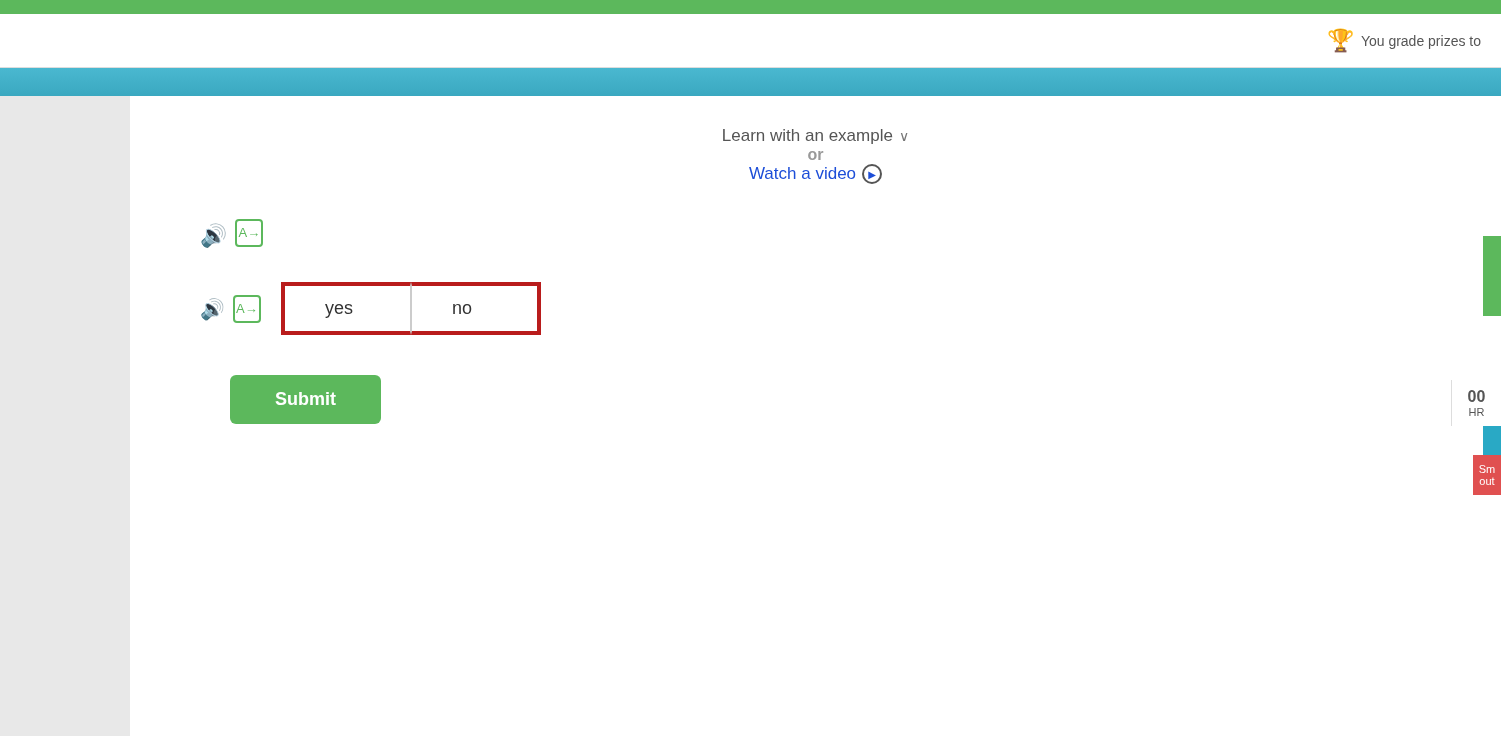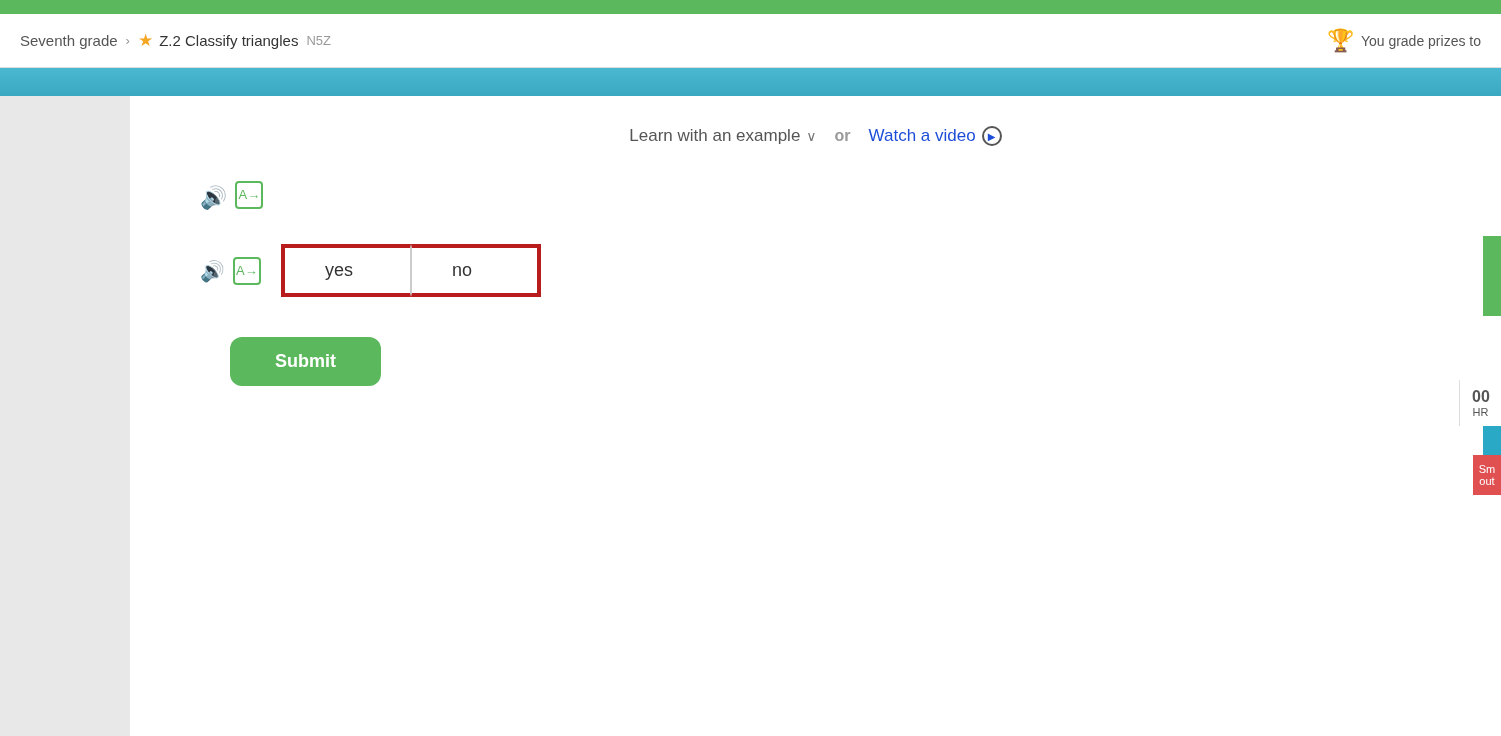--- a/index.html
+++ b/index.html
@@ -114,20 +114,21 @@
       position: relative;
     }
 
     
     .learn-bar {
       display: flex;
       align-items: center;
       justify-content: center;
       margin-bottom: 35px;
       font-size: 16px;
+      flex-direction: column;
     }
 
     .learn-example-btn {
       display: flex;
       align-items: center;
       color: #555;
       font-size: 17px;
       cursor: pointer;
       background: none;
       border: none;
@@ -259,33 +260,33 @@
 
     .answer-btn:last-of-type {
       border-left: 1px solid #ccc;
     }
 
     
     .submit-btn {
       background: #5cb85c;
       color: #fff;
       border: none;
-      border-radius: 12px;
+      border-radius: 6px;
       font-size: 18px;
       font-weight: 600;
       padding: 14px 45px;
       cursor: pointer;
       margin-left: 30px;
     }
 
     .timer-panel {
       position: absolute;
       top: 380px;
       right: 0;
-      width: 42px;
+      width: 50px;
       background: #fff;
       border-left: 1px solid #ddd;
       padding: 8px 12px;
       text-align: center;
       font-size: 11px;
       color: #555;
     }
 
     .smartout-panel {
       position: absolute;
@@ -307,27 +308,20 @@
       bottom: 0;
       background: #e8e8e8;
     }
   </style>
 </head>
 <body>
 
 <div class="top-bar"></div>
 
 <div class="nav-bar">
-  <div class="breadcrumb">
-    <span class="breadcrumb-grade">Seventh grade</span>
-    <span class="breadcrumb-chevron">›</span>
-    <span class="breadcrumb-star">★</span>
-    <span class="breadcrumb-lesson">Z.2 Classify triangles</span>
-    <span class="breadcrumb-code">N5Z</span>
-  </div>
   <div class="prizes-section">
     <span class="trophy-icon">🏆</span>
     <span>You grade prizes to</span>
   </div>
 </div>
 
 <div class="teal-band"></div>
 
 <div class="left-sidebar"></div>
 

